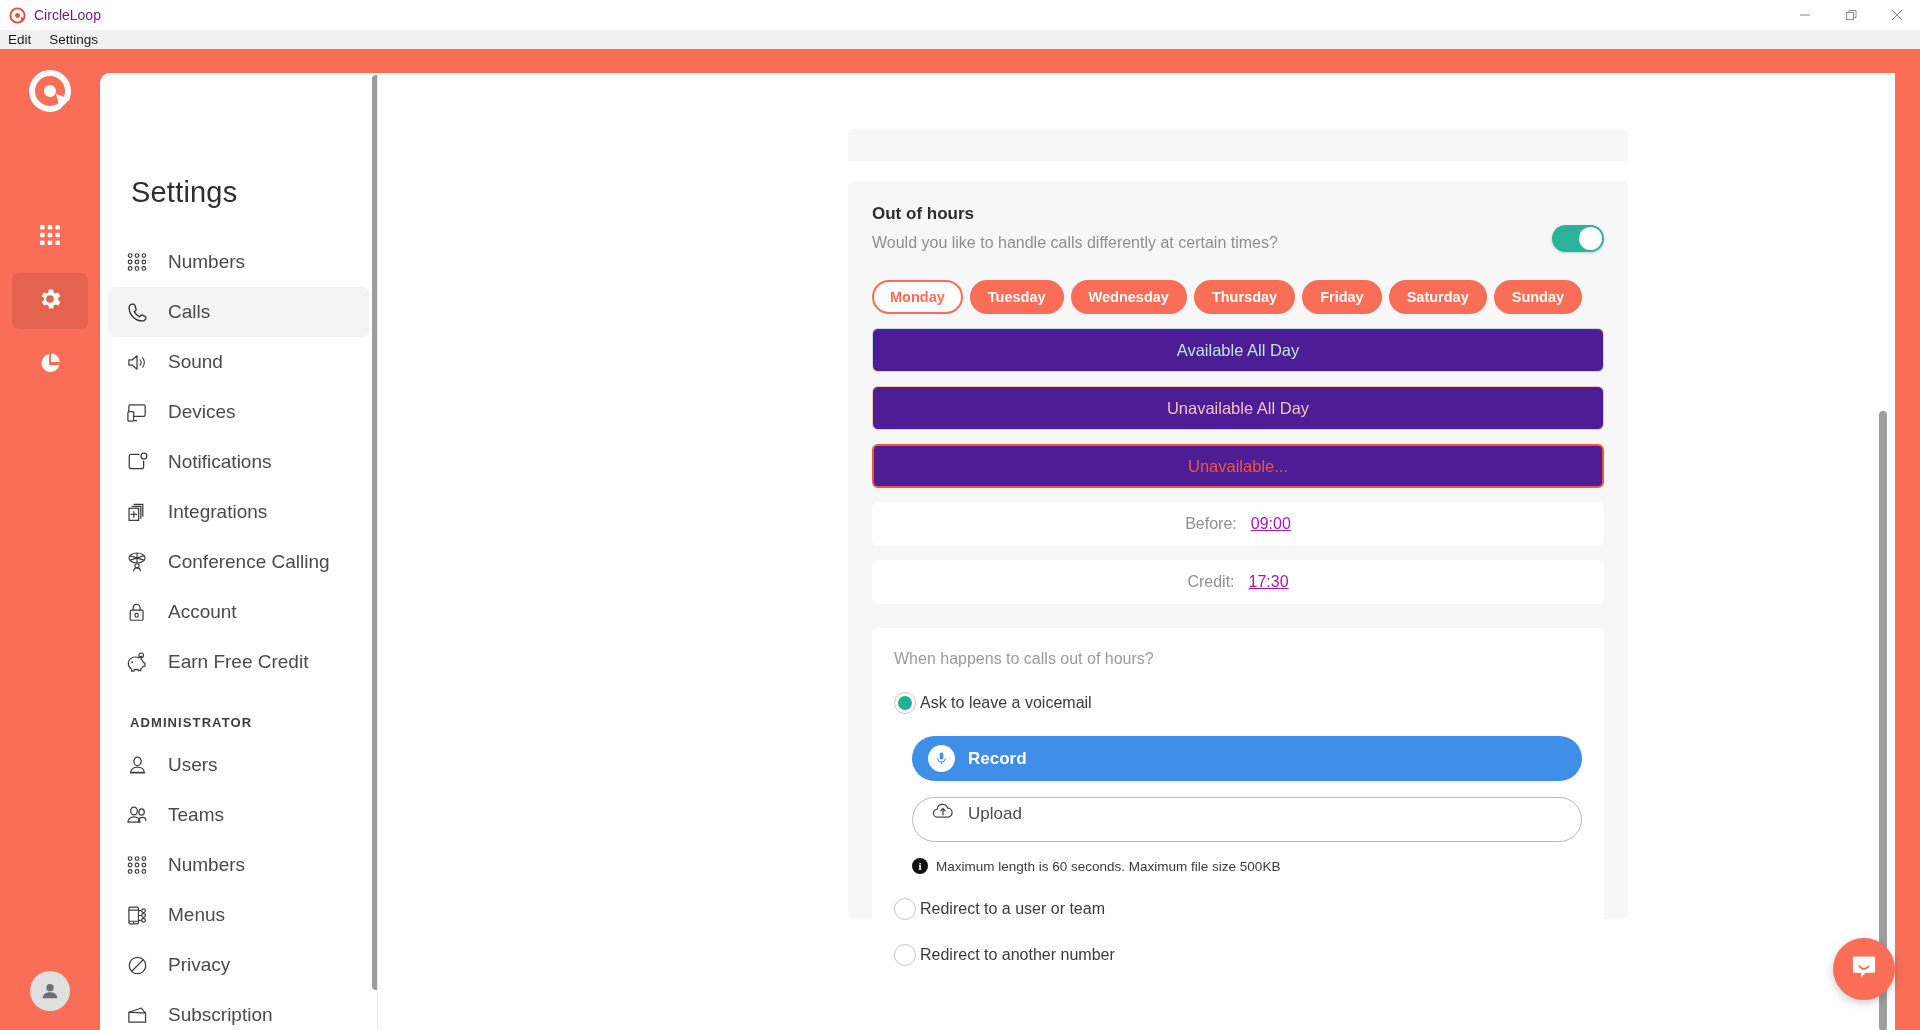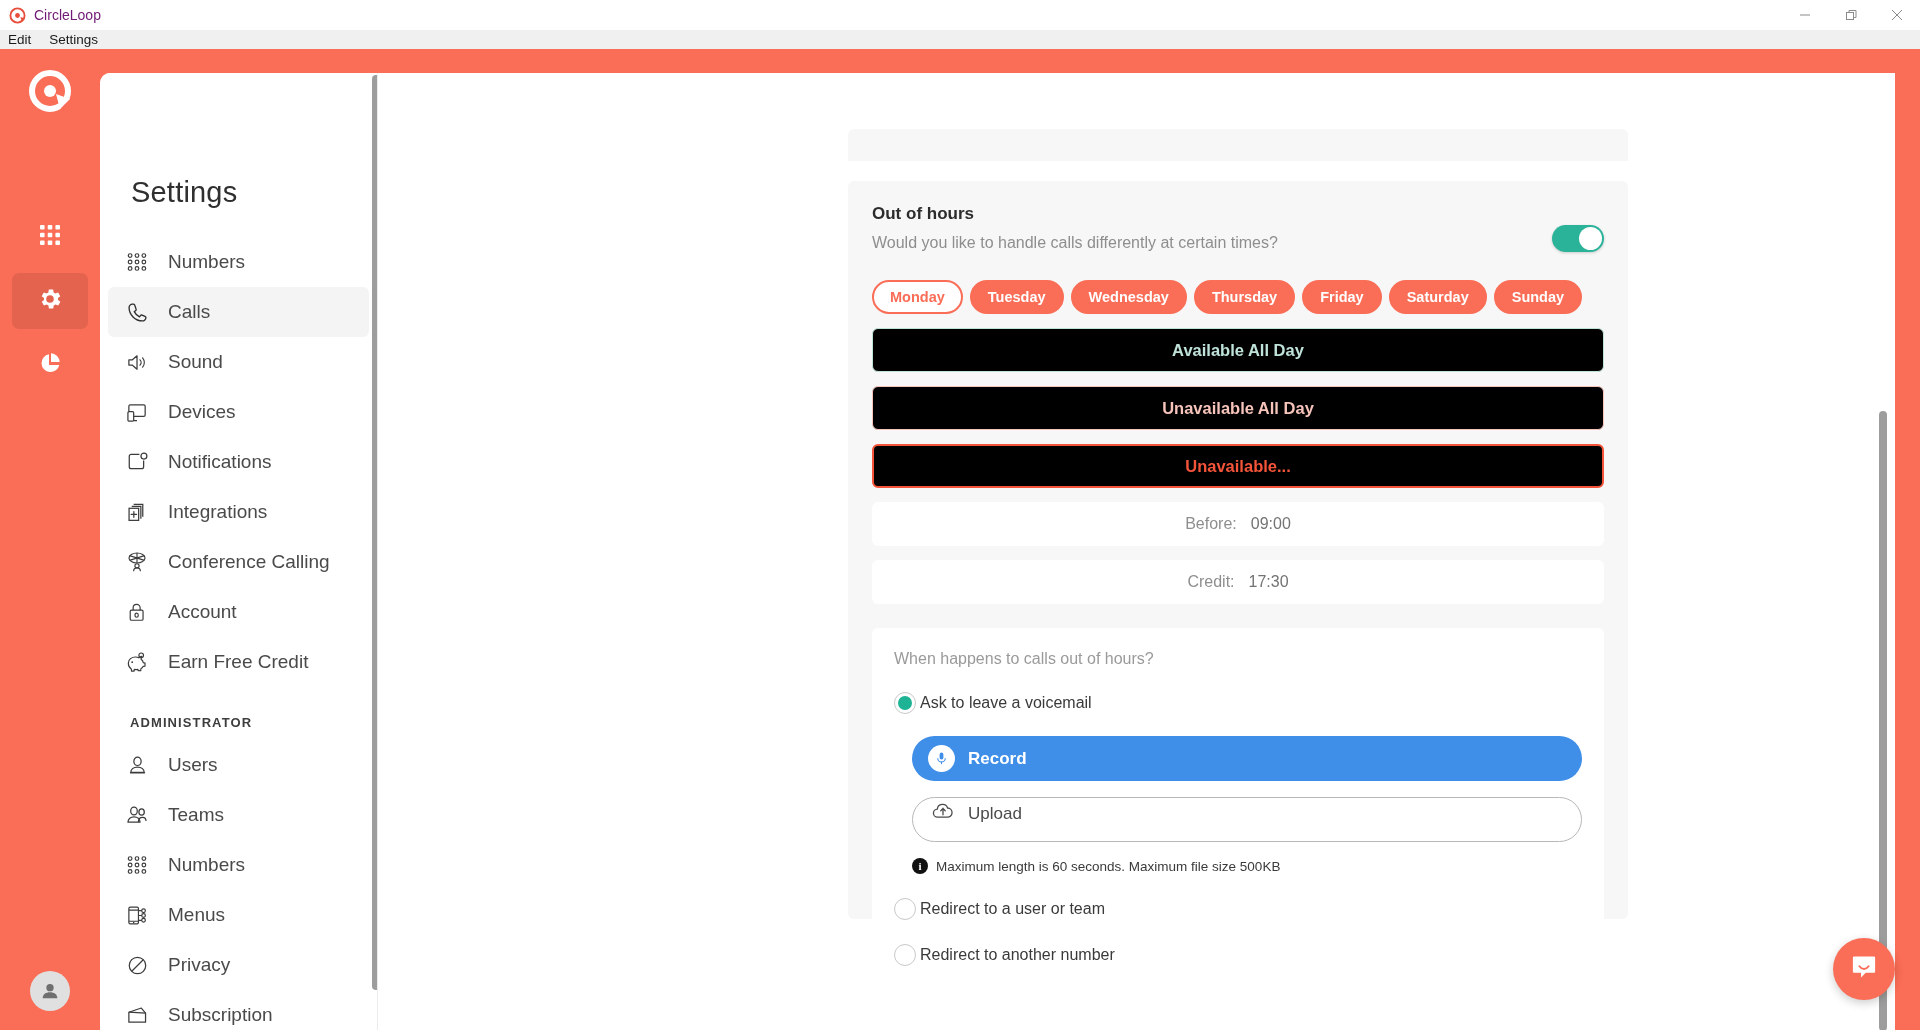--- a/index.html
+++ b/index.html
@@ -152,36 +152,36 @@
     display: flex; align-items: center; justify-content: center;
     font-size: 14.5px; font-weight: 700;
     background: #fa6d56; color: #ffffff;
     border: 2px solid #fa6d56;
     white-space: nowrap;
   }
   .day-pill.selected { background: #ffffff; color: #fa6d56; border-color: #fa6d56; }
 
   .avail-btn {
     height: 44px; margin-top: 14px;
-    border-radius: 6px; background: #000000;
-    display: flex; align-items: center; justify-content: center;
-    font-size: 16.5px; font-weight: 700;
+    border-radius: 6px; background: #4c1d95;
+    display: flex; align-items: center; justify-content: center;
+    font-size: 16.5px; font-weight: 400;
   }
   .avail-btn.available { border: 1.5px solid #bfe3d9; color: #bfe3d9; }
   .avail-btn.unavailable-all { border: 1.5px solid #f7c4bb; color: #f7c4bb; }
   .avail-btn.unavailable-sel { border: 2px solid #f4543a; color: #f4543a; }
 
   .time-row {
     height: 44px; margin-top: 14px;
     background: #ffffff; border-radius: 6px;
     display: flex; align-items: center; justify-content: center;
     gap: 14px; font-size: 16px; color: #8e8e8e;
   }
   .time-row .tlabel { color: #8e8e8e; }
-  .time-row .tval { color: #737373; }
+  .time-row .tval { color: #a21caf; text-decoration: underline; }
 
   .subcard {
     margin-top: 24px; background: #ffffff;
     border-radius: 6px; padding: 22px 22px 26px 22px;
   }
   .subcard-q { font-size: 16px; color: #9a9a9a; }
 
   .radio-row { display: flex; align-items: center; gap: 4px; margin-top: 24px; }
   .radio {
     width: 22px; height: 22px; border-radius: 50%;

